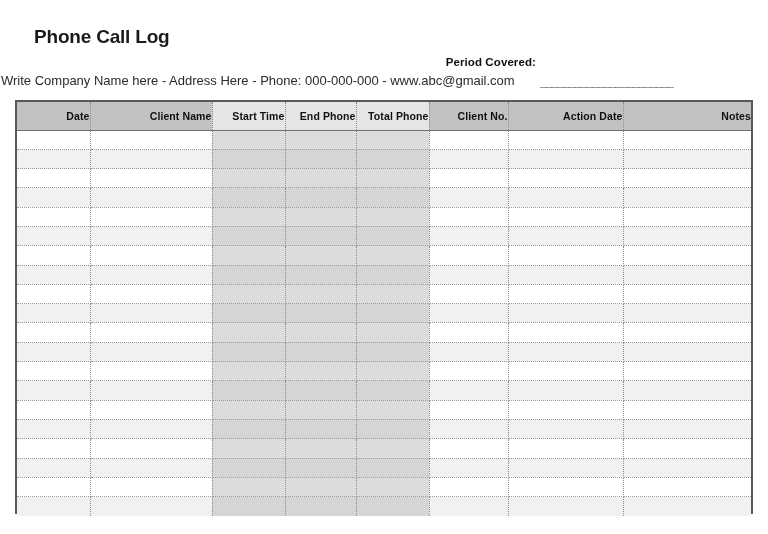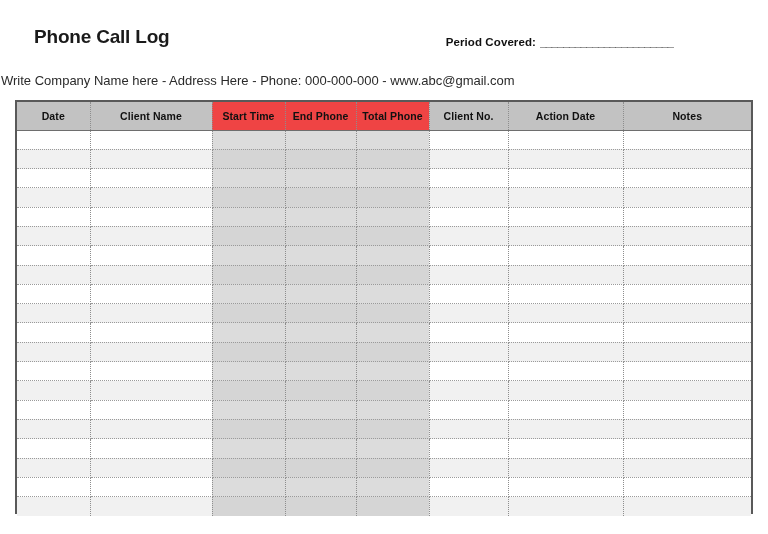--- a/index.html
+++ b/index.html
@@ -71,20 +71,21 @@
     letter-spacing: 0.1px;
     padding-right: 4px;
   }
   .field-rule {
     display: inline-block;
     font-size: 11.5px;
     font-weight: bold;
     letter-spacing: -0.6px;
     color: #111111;
     overflow: hidden;
+    margin-top: 40px;
   }
   .field-rule.period { width: 214px; }
   .field-rule.department { width: 234px; }
 
   
   .table-wrap {
     position: absolute;
     left: 15px;
     top: 100px;
     width: 738px;
@@ -110,28 +111,28 @@
   }
   table.log th:last-child,
   table.log td:last-child { border-right: none; }
 
   thead th {
     height: 28px;
     background: #c2c2c2;
     color: #111111;
     font-size: 10.5px;
     font-weight: bold;
-    text-align: center;
+    text-align: right;
     vertical-align: middle;
     border-bottom: 1px solid #6e6e6e;
     letter-spacing: 0.1px;
     white-space: nowrap;
   }
   thead th.time-col {
-    background: #ef4444;
+    background: #e5e5e5;
     margin-left: 11px;
   }
 
   tbody td {
     height: 19.3px;
     border-bottom: 1px dotted #9a9a9a;
     background: #ffffff;
   }
   tbody tr:nth-child(even) td {
     background: #f1f1f1;

